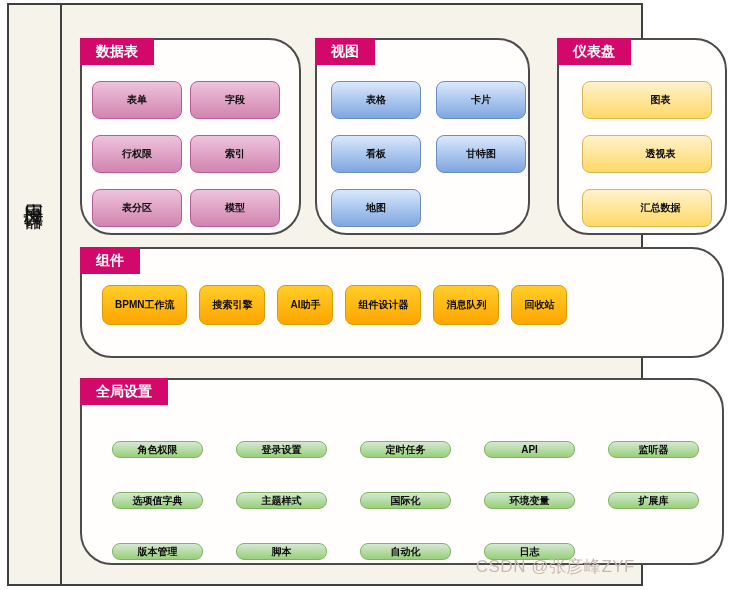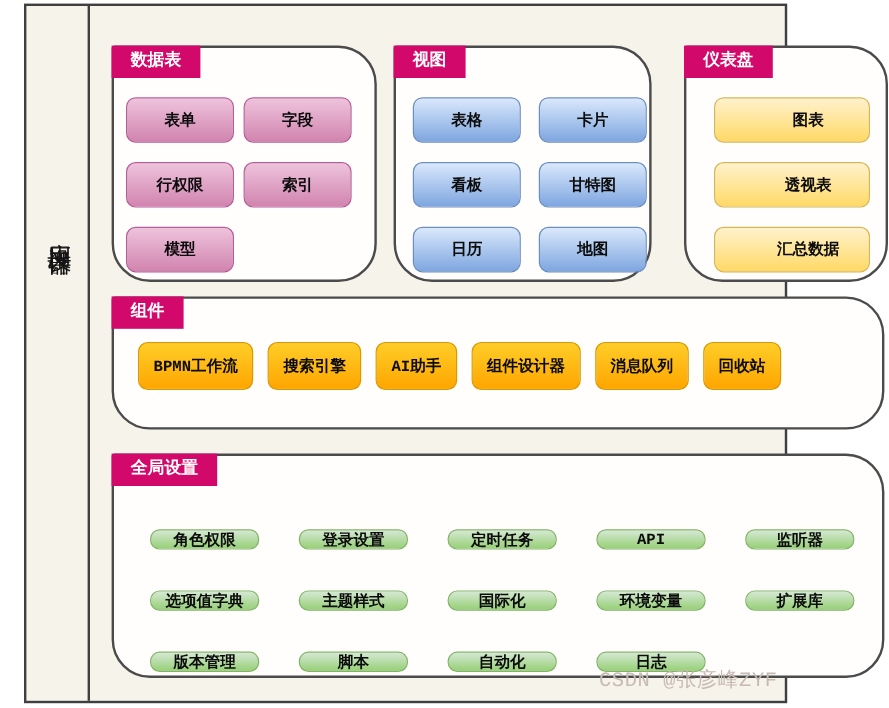--- a/index.html
+++ b/index.html
@@ -1,30 +1,30 @@
 <!DOCTYPE html>
 <html><head>
 <meta charset="utf-8">
 <style>
   * { margin:0; padding:0; box-sizing:border-box; }
   html,body { width:741px; height:590px; background:#ffffff; overflow:hidden;
               font-family:"Liberation Sans","DejaVu Sans",sans-serif; }
-  .frame { position:absolute; left:20px; top:3px; width:636px; height:583px;
-           border:2px solid #3f3f3f; background:#f6f3ea;font-family:Liberation Mono, monospace; }
+  .frame { position:absolute; left:7px; top:3px; width:636px; height:583px;
+           border:2px solid #3f3f3f; background:#f6f3ea; }
   .sidebar { position:absolute; left:0; top:0; width:53px; height:100%;
              border-right:2px solid #3f3f3f; }
   .sidebar-title { position:absolute; left:50%; transform:translateX(-50%);
                    top:182px; writing-mode:vertical-rl; text-orientation:upright;
                    font-size:20px; letter-spacing:2px; color:#141414; white-space:nowrap; }
   .panel { position:absolute; background:#fffefd; border:2px solid #4b4b4b;
            border-radius:3px 32px 32px 32px; }
   .tab { position:absolute; top:-2px; left:-2px; height:27px; line-height:27px;
          padding:0 16px; background:#d2086b; color:#ffffff; font-size:14px;
          font-weight:bold; white-space:nowrap; }
-  .btn { border-radius:8px; font-size:13px; font-weight:bold; color:#0c0c0c;
+  .btn { border-radius:8px; font-size:10px; font-weight:bold; color:#0c0c0c;
          display:flex; align-items:center; justify-content:center;
          white-space:nowrap; text-align:center; }
   .pink   { background:linear-gradient(#eec3dc,#d184af); border:1px solid #b85c97; }
   .blue   { background:linear-gradient(#dae8fc,#7ea6e0); border:1px solid #6c8ebf; }
   .yellow { background:linear-gradient(#fff2cc,#ffd966); border:1px solid #d6b656;padding-left:27px; }
   .orange { background:linear-gradient(#ffcd28,#ffa500); border:1px solid #d79b00; }
   .green  { background:linear-gradient(#d5e8d4,#97d077); border:1px solid #82b366; }
 
   
   .s-datatable { left:71px; top:33px; width:221px; height:197px; }
@@ -60,32 +60,32 @@
     <div class="sidebar-title">应用设计器</div>
   </div>
 
   <section class="panel s-datatable">
     <div class="tab">数据表</div>
     <div class="grid">
       <div class="btn pink">表单</div>
       <div class="btn pink">字段</div>
       <div class="btn pink">行权限</div>
       <div class="btn pink">索引</div>
+      <div class="btn pink">表分区</div>
       <div class="btn pink">模型</div>
     </div>
   </section>
 
   <section class="panel s-views">
     <div class="tab">视图</div>
     <div class="grid">
       <div class="btn blue">表格</div>
       <div class="btn blue">卡片</div>
       <div class="btn blue">看板</div>
       <div class="btn blue">甘特图</div>
-      <div class="btn blue">日历</div>
       <div class="btn blue">地图</div>
     </div>
   </section>
 
   <section class="panel s-dashboard">
     <div class="tab">仪表盘</div>
     <div class="grid">
       <div class="btn yellow">图表</div>
       <div class="btn yellow">透视表</div>
       <div class="btn yellow">汇总数据</div>

